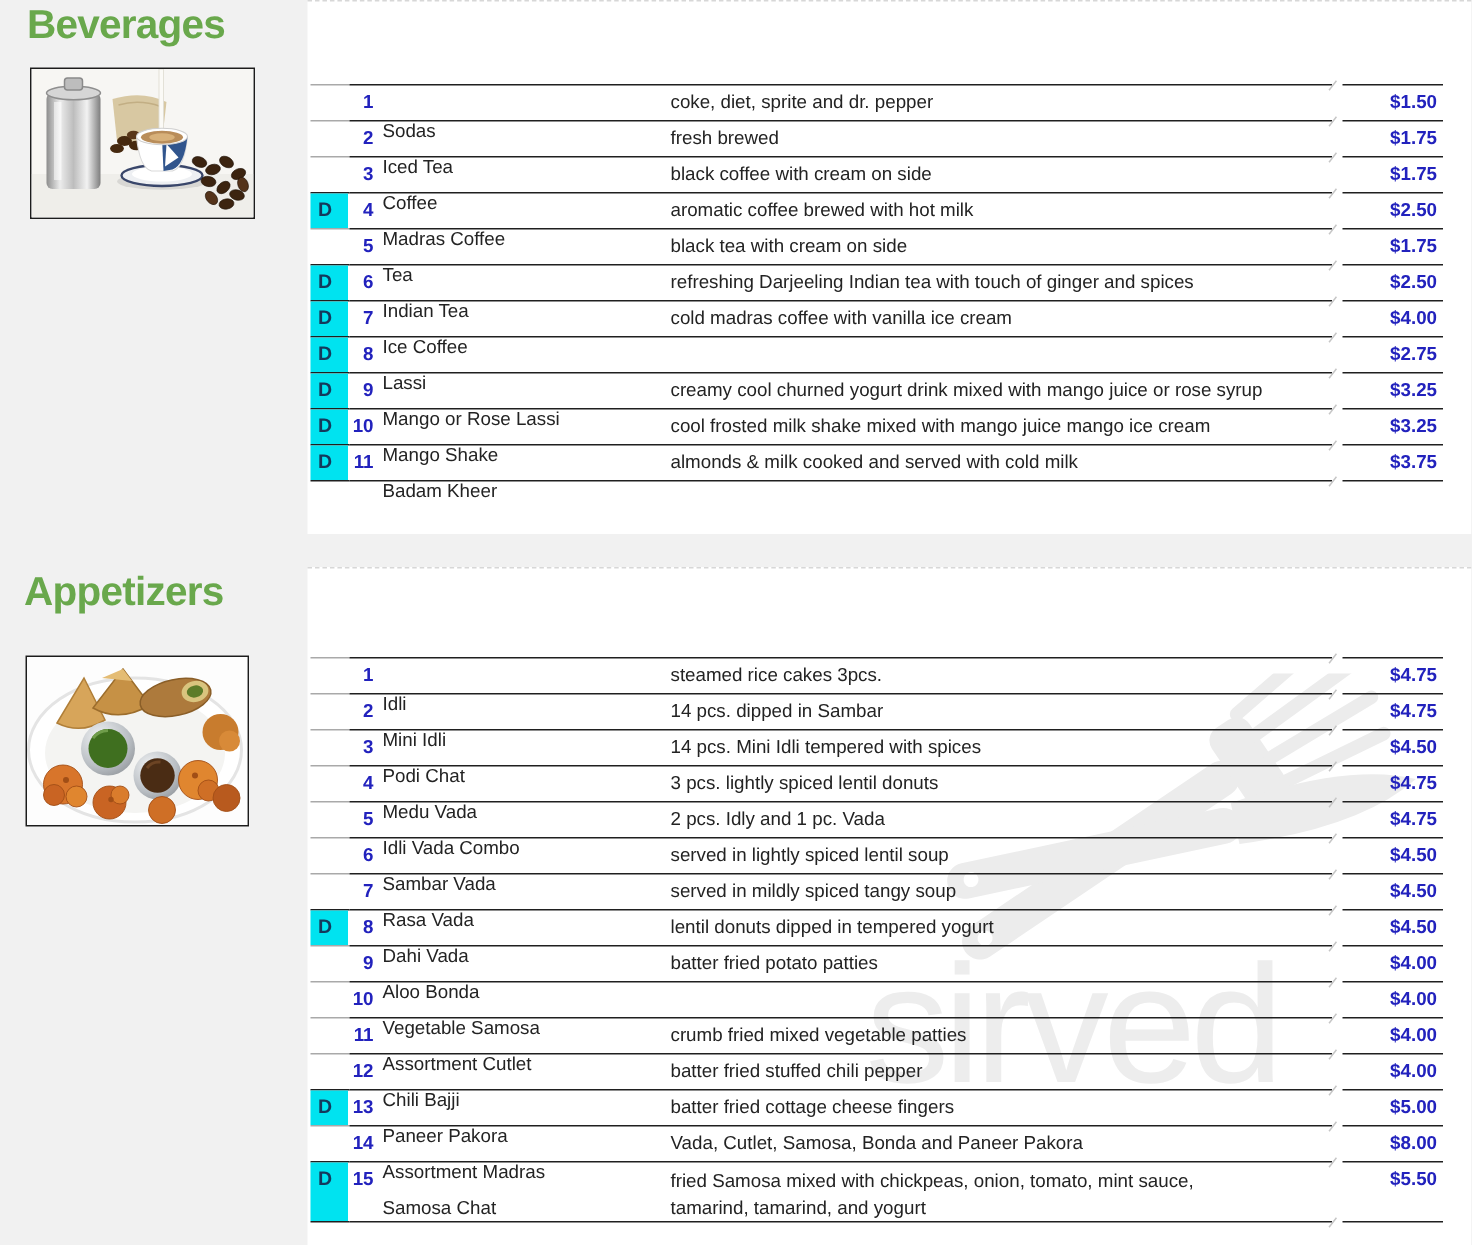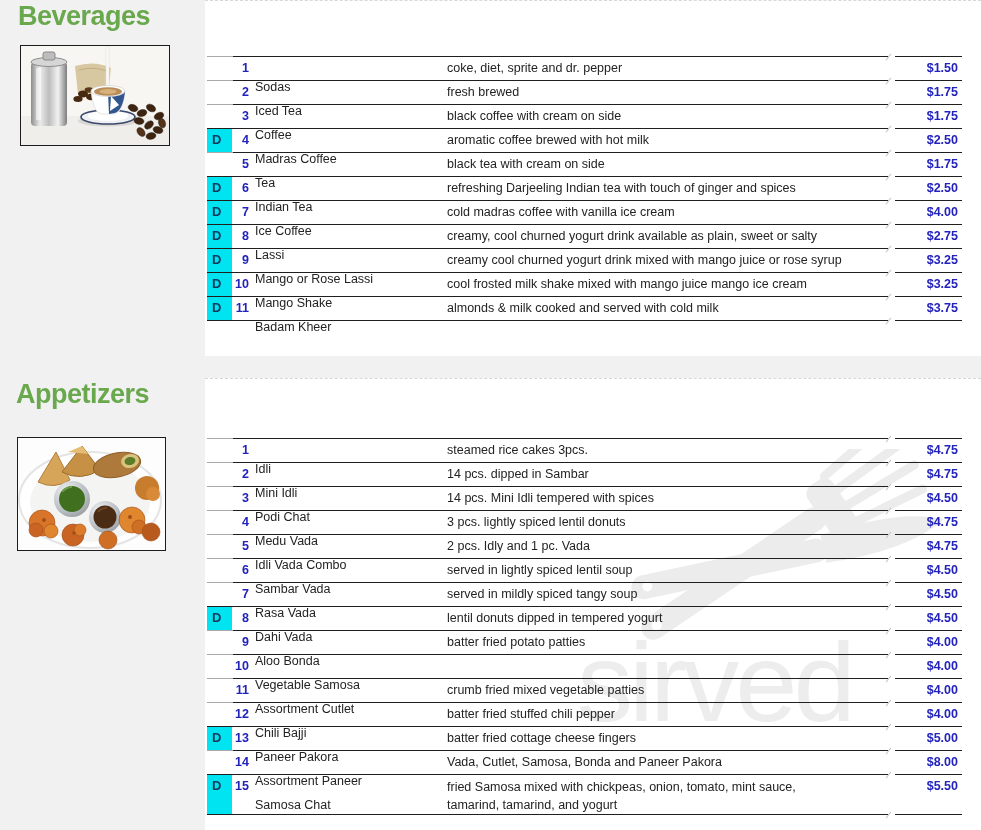--- a/index.html
+++ b/index.html
@@ -264,21 +264,20 @@
         <span class="price">$4.00</span>
       </div>
       <div class="row" style="top: 168px; height: 24px;">
         <span class="bt bt-l dk"></span>
         <span class="bt bt-m"></span>
         <span class="bt bt-t"></span>
         <span class="bt bt-p"></span>
         <span class="dcell">D</span>
         <span class="num">8</span>
         <span class="iname">Lassi</span>
-        <span class="idesc"><span>creamy, cool churned yogurt drink available as plain, sweet or salty</span></span>
         <span class="price">$2.75</span>
       </div>
       <div class="row" style="top: 192px; height: 24px;">
         <span class="bt bt-l dk"></span>
         <span class="bt bt-m"></span>
         <span class="bt bt-t"></span>
         <span class="bt bt-p"></span>
         <span class="dcell">D</span>
         <span class="num">9</span>
         <span class="iname">Mango or Rose Lassi</span>
@@ -469,21 +468,21 @@
         <span class="iname">Paneer Pakora</span>
         <span class="idesc"><span>batter fried cottage cheese fingers</span></span>
         <span class="price">$5.00</span>
       </div>
       <div class="row" style="top: 312px; height: 24px;">
         <span class="bt bt-l"></span>
         <span class="bt bt-m"></span>
         <span class="bt bt-t"></span>
         <span class="bt bt-p"></span>
         <span class="num">14</span>
-        <span class="iname">Assortment Paneer</span>
+        <span class="iname">Assortment Madras</span>
         <span class="idesc"><span>Vada, Cutlet, Samosa, Bonda and Paneer Pakora</span></span>
         <span class="price">$8.00</span>
       </div>
       <div class="row tall" style="top: 336px; height: 40px;">
         <span class="bt bt-l dk"></span>
         <span class="bt bt-m"></span>
         <span class="bt bt-t"></span>
         <span class="bt bt-p"></span>
         <span class="dcell">D</span>
         <span class="num">15</span>

